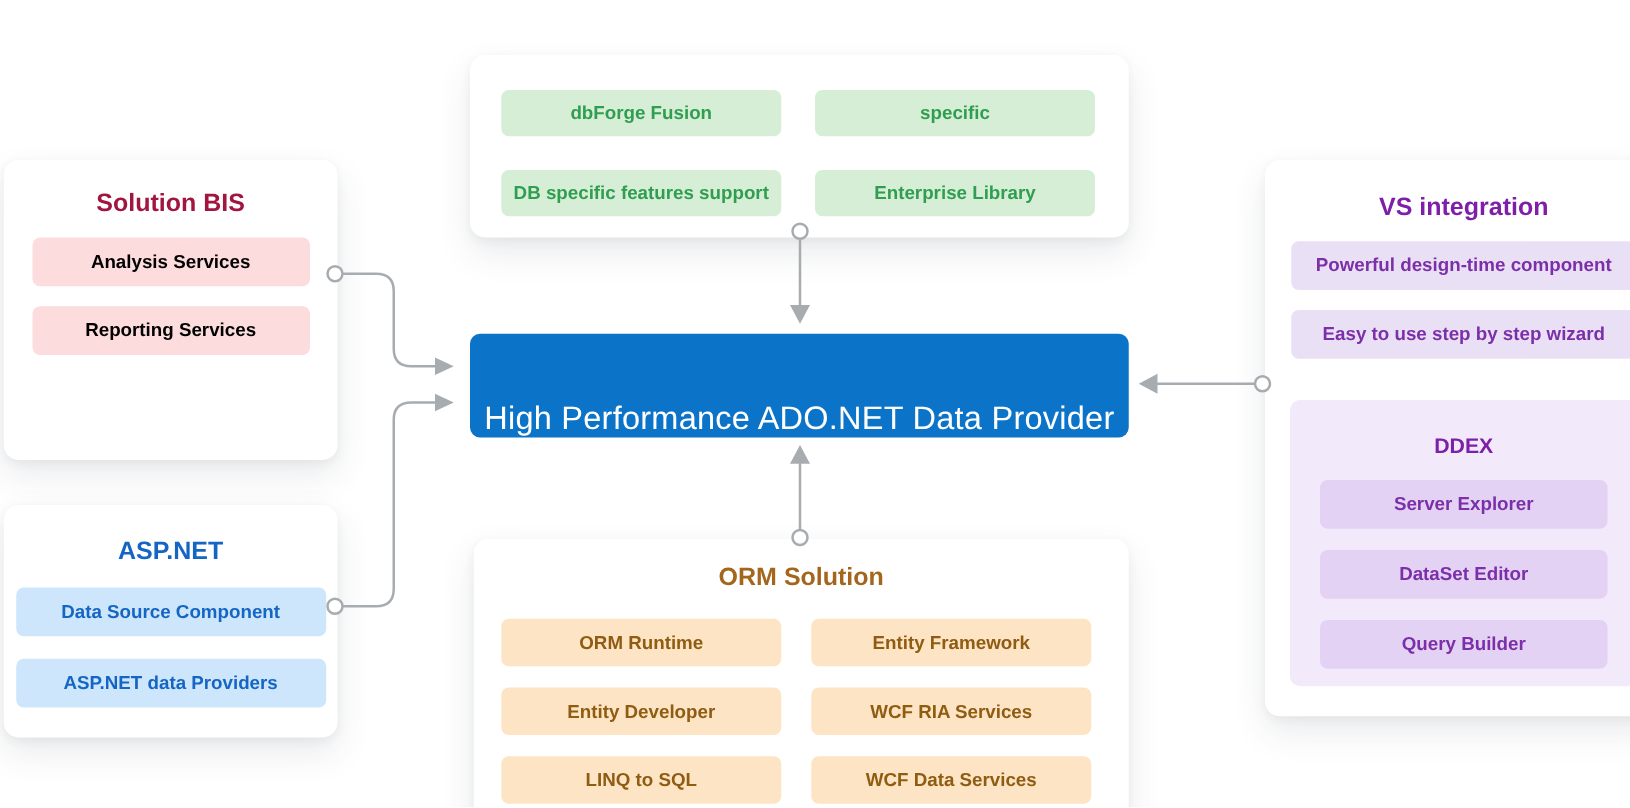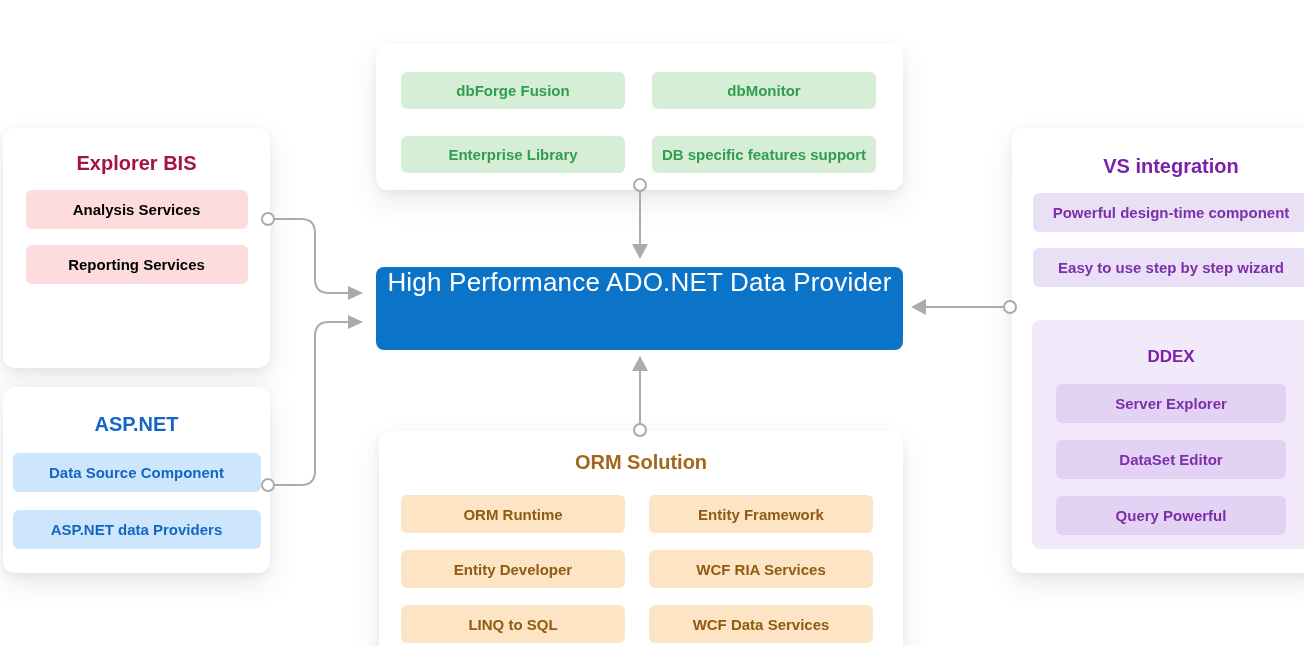--- a/index.html
+++ b/index.html
@@ -40,21 +40,21 @@
   .pill-green { background: #d6eed6; color: #2f9e50; }
 
   
   .bis-card { left: 3px; top: 128px; width: 267px; height: 240px; }
   .bis-card .card-title { margin-top: 24px; color: #a11540; }
   .pill-red { background: #fcdcdc; color: #000000; width: 222px; height: 39px; margin: 0 auto; }
   .bis-card .pill-red { margin-top: 16px; }
   .bis-card .pill-red:first-of-type { margin-top: 24px; }
 
   
-  .asp-card { left: 3px; top: 387px; width: 267px; height: 186px; }
+  .asp-card { left: 3px; top: 404px; width: 267px; height: 186px; }
   .asp-card .card-title { margin-top: 26px; color: #1566c4; }
   .pill-blue { background: #cde6fb; color: #1566c4; width: 248px; height: 39px; margin: 0 auto; }
   .asp-card .pill-blue { margin-top: 18px; }
   .asp-card .pill-blue:first-of-type { margin-top: 20px; }
 
   
   .vs-card { left: 1012px; top: 128px; width: 318px; height: 445px; }
   .vs-card .card-title { margin-top: 27px; color: #7d1fa8; }
   .pill-purple { background: #eae0f6; color: #7b2fa8; width: 276px; height: 39px; margin: 16px auto 0; }
   .vs-card .pill-purple:first-of-type { margin-top: 23px; }
@@ -70,59 +70,59 @@
   .orm-card { left: 379px; top: 431px; width: 524px; height: 236px; }
   .orm-card .card-title { margin-top: 20px; color: #a4661d; }
   .orm-grid { display: grid; grid-template-columns: 224px 224px; grid-auto-rows: 38px;
     column-gap: 24px; row-gap: 17px; padding: 22px 0 0 22px; }
   .pill-orange { background: #fce4c5; color: #8f5c12; }
 
   
   .center-node {
     position: absolute; left: 376px; top: 267px; width: 527px; height: 83px;
     background: #0b74c9; border-radius: 8px;
-    display: flex; align-items: flex-start; justify-content: center;
+    display: flex; align-items: flex-end; justify-content: center;
     color: #ffffff; font-size: 26px; font-weight: 400; letter-spacing: 0.2px;
   }
 
   .arrows { position: absolute; left: 0; top: 0; pointer-events: none; z-index: 5; }
 </style>
 </head>
 <body>
 
 <div class="canvas">
 
   <div class="card top-card">
     <div class="pill pill-green">dbForge Fusion</div>
-    <div class="pill pill-green">dbMonitor</div>
+    <div class="pill pill-green">specific</div>
+    <div class="pill pill-green">DB specific features support</div>
     <div class="pill pill-green">Enterprise Library</div>
-    <div class="pill pill-green">DB specific features support</div>
   </div>
 
   <div class="card bis-card">
-    <div class="card-title">Explorer BIS</div>
+    <div class="card-title">Solution BIS</div>
     <div class="pill pill-red">Analysis Services</div>
     <div class="pill pill-red">Reporting Services</div>
   </div>
 
   <div class="card asp-card">
     <div class="card-title">ASP.NET</div>
     <div class="pill pill-blue">Data Source Component</div>
     <div class="pill pill-blue">ASP.NET data Providers</div>
   </div>
 
   <div class="card vs-card">
     <div class="card-title">VS integration</div>
     <div class="pill pill-purple">Powerful design-time component</div>
     <div class="pill pill-purple">Easy to use step by step wizard</div>
     <div class="ddex-section">
       <div class="card-title ddex-title">DDEX</div>
       <div class="pill pill-ddex">Server Explorer</div>
       <div class="pill pill-ddex">DataSet Editor</div>
-      <div class="pill pill-ddex">Query Powerful</div>
+      <div class="pill pill-ddex">Query Builder</div>
     </div>
   </div>
 
   <div class="card orm-card">
     <div class="card-title">ORM Solution</div>
     <div class="orm-grid">
       <div class="pill pill-orange">ORM Runtime</div>
       <div class="pill pill-orange">Entity Framework</div>
       <div class="pill pill-orange">Entity Developer</div>
       <div class="pill pill-orange">WCF RIA Services</div>

